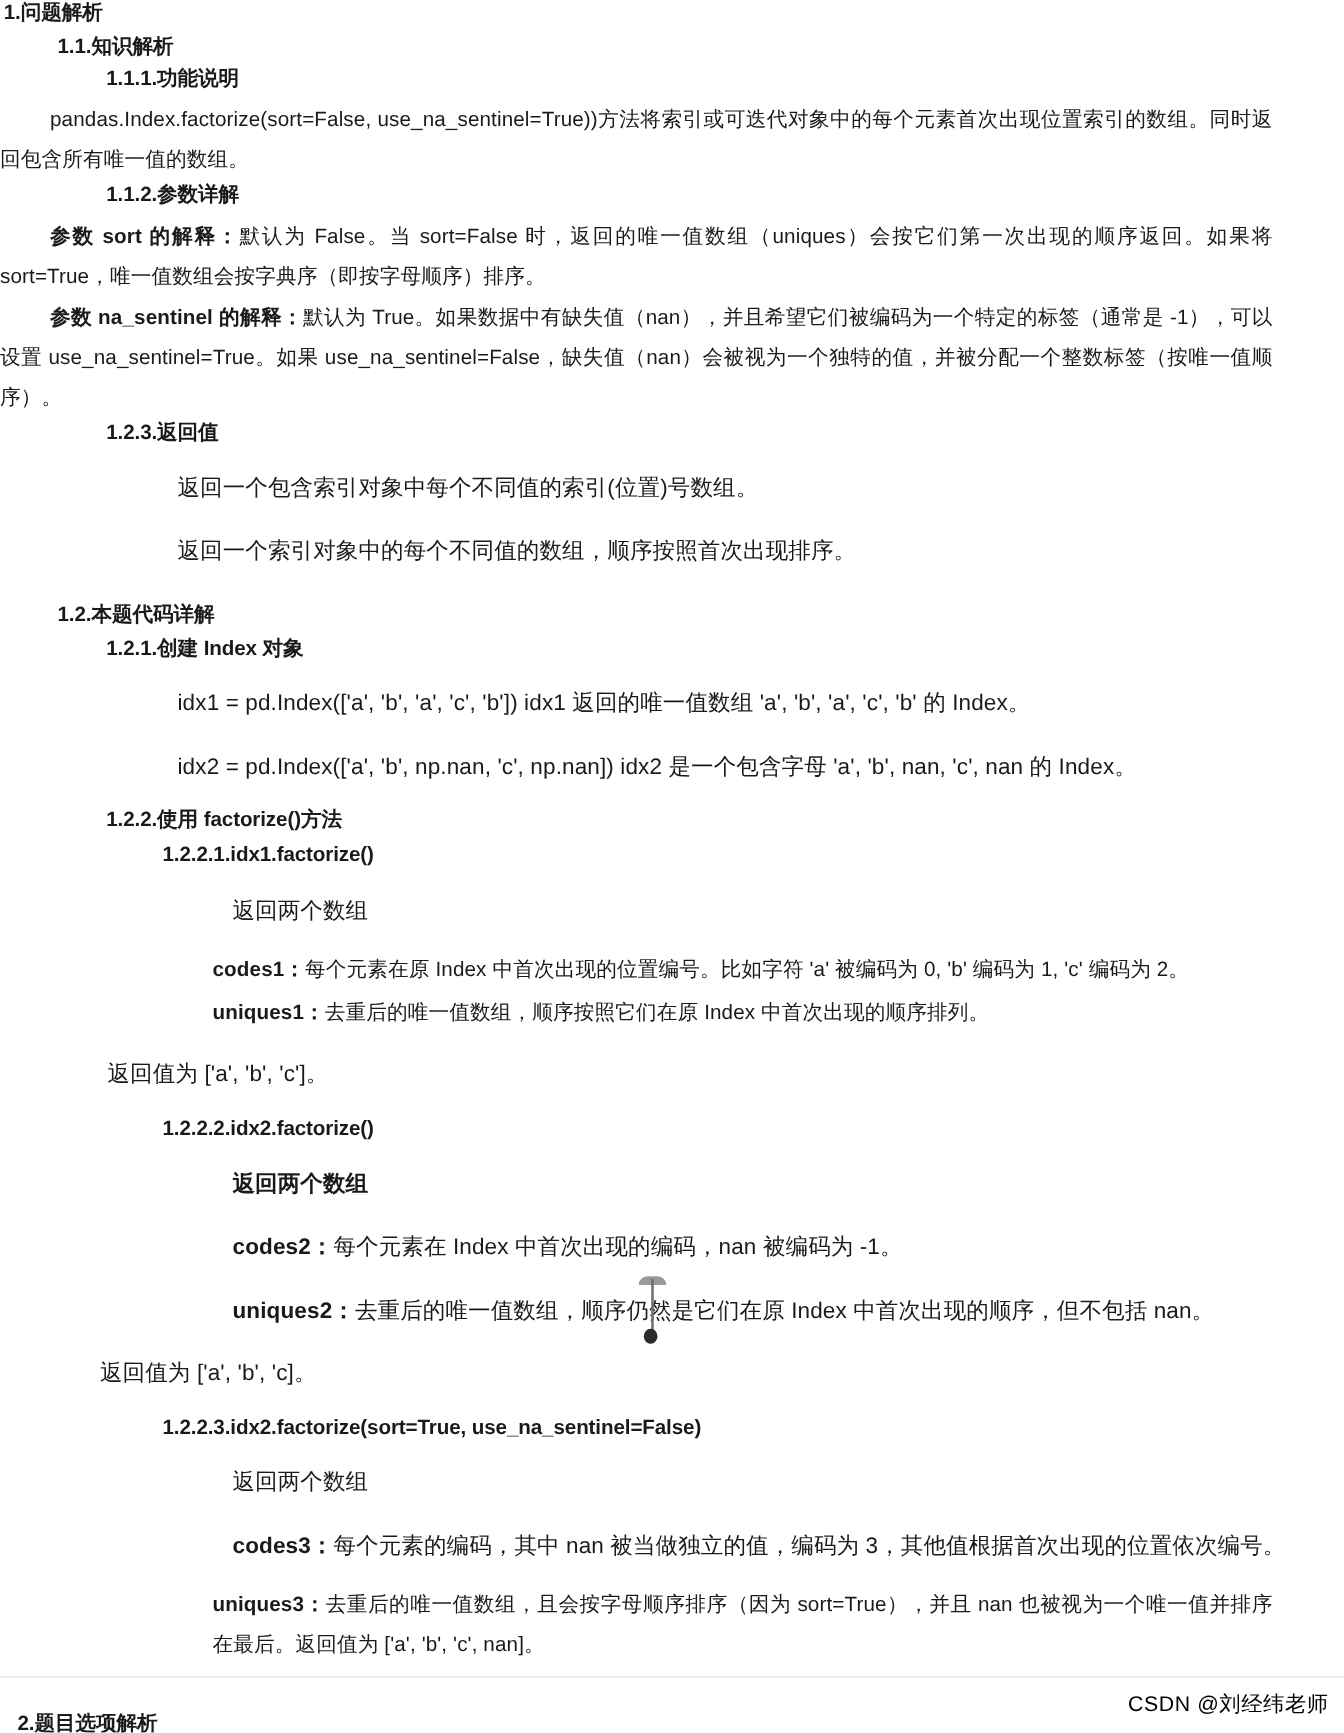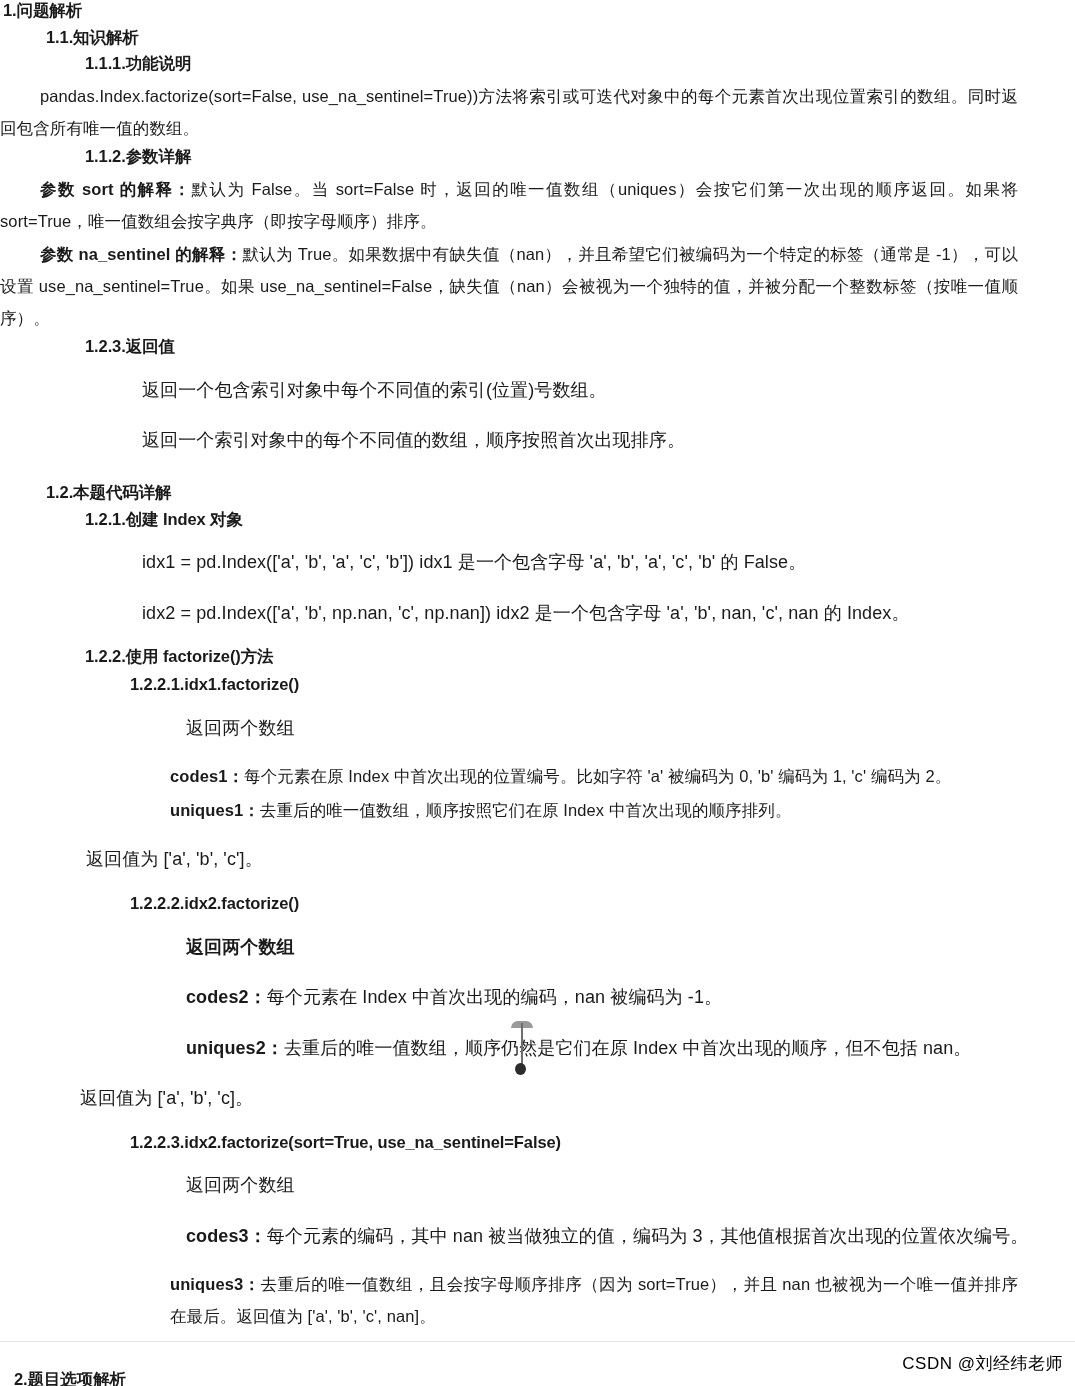--- a/index.html
+++ b/index.html
@@ -164,21 +164,21 @@
 
   <div class="h3">1.2.3.返回值</div>
   <div class="line ind-3">返回一个包含索引对象中每个不同值的索引(位置)号数组。</div>
   <div class="line ind-3">返回一个索引对象中的每个不同值的数组，顺序按照首次出现排序。</div>
 
   <div class="spacer-sm"></div>
 
   <div class="h2">1.2.本题代码详解</div>
 
   <div class="h3">1.2.1.创建 Index 对象</div>
-  <div class="line ind-3">idx1 = pd.Index(['a', 'b', 'a', 'c', 'b']) idx1 是一个包含字母 'a', 'b', 'a', 'c', 'b' 的 False。</div>
+  <div class="line ind-3">idx1 = pd.Index(['a', 'b', 'a', 'c', 'b']) idx1 返回的唯一值数组 'a', 'b', 'a', 'c', 'b' 的 Index。</div>
   <div class="line ind-3">idx2 = pd.Index(['a', 'b', np.nan, 'c', np.nan]) idx2 是一个包含字母 'a', 'b', nan, 'c', nan 的 Index。</div>
 
   <div class="h3">1.2.2.使用 factorize()方法</div>
 
   <div class="h4">1.2.2.1.idx1.factorize()</div>
   <div class="line ind-4">返回两个数组</div>
   <p class="p ind-4 noind"><b>codes1：</b><span>每个元素在原 Index 中首次出现的位置编号。比如字符 'a' 被编码为 0, 'b' 编码为 1, 'c' 编码为 2。</span></p>
   <p class="p ind-4 noind"><b>uniques1：</b><span>去重后的唯一值数组，顺序按照它们在原 Index 中首次出现的顺序排列。</span></p>
   <div class="line" style="padding-left:70px;">返回值为 ['a', 'b', 'c']。</div>
 

